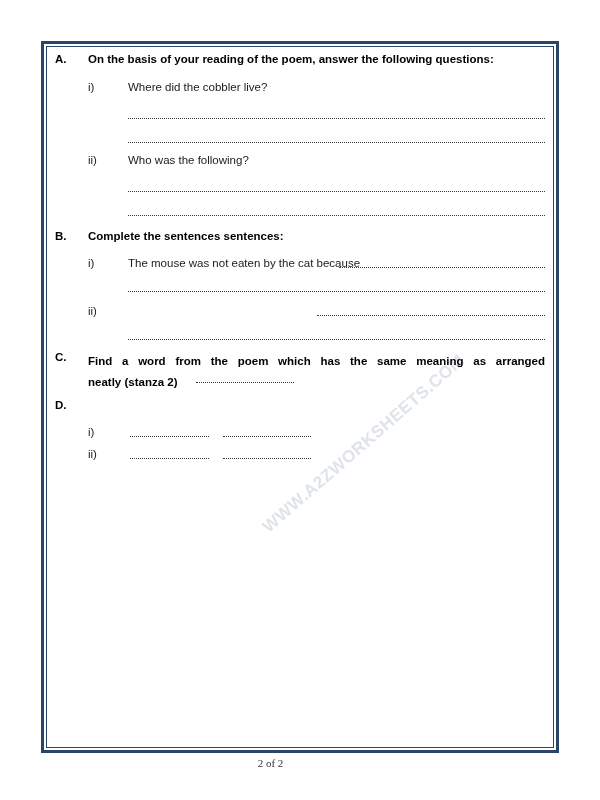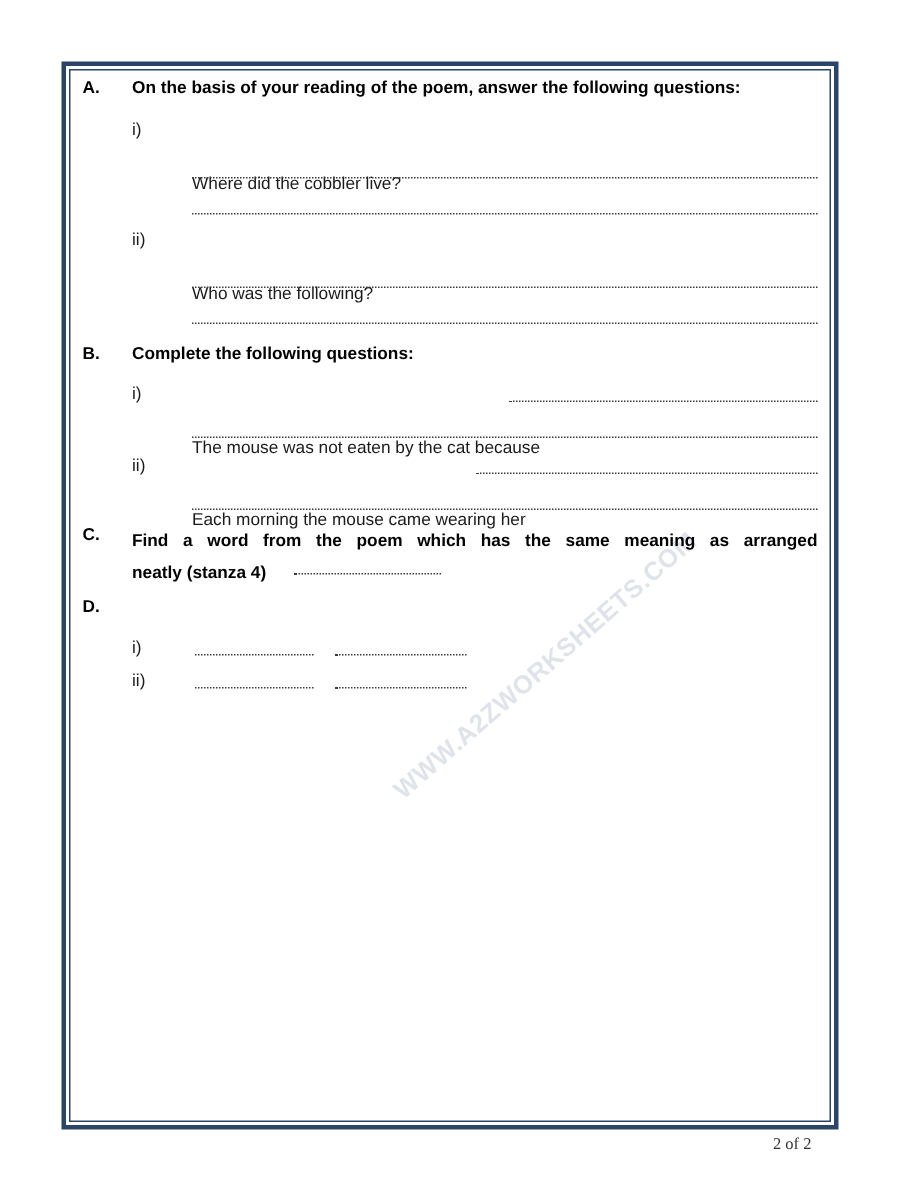--- a/index.html
+++ b/index.html
@@ -111,36 +111,35 @@
     font-weight: 400;
     color: #1a1a1a;
     left: 44px;
   }
   .q-text {
     font-size: 11.5px;
     font-weight: 400;
     color: #1a1a1a;
     left: 84px;
     white-space: nowrap;
-    margin-top: 36px;
   }
 
   
   .dotline {
     border-bottom: 1.5px dotted #3a3a3a;
     height: 0;
   }
 
   
   #footer {
     position: absolute;
     left: 0;
     top: 757px;
     width: 541px;
-    text-align: right;
+    text-align: center;
     font-family: "Liberation Serif", serif;
     font-size: 11px;
     color: #333333;
   }
 </style>
 </head>
 <body>
 
 <div id="page-frame">
   <div id="page-frame-inner"></div>
@@ -158,36 +157,35 @@
     <div class="abs q-text" style="top:37px;">Where did the cobbler live?</div>
     <div class="abs dotline" style="left:84px; top:74px; width:417px;"></div>
     <div class="abs dotline" style="left:84px; top:98px; width:417px;"></div>
 
     <div class="abs roman" style="top:110px;">ii)</div>
     <div class="abs q-text" style="top:110px;">Who was the following?</div>
     <div class="abs dotline" style="left:84px; top:147px; width:417px;"></div>
     <div class="abs dotline" style="left:84px; top:171px; width:417px;"></div>
 
     <div class="abs sec-letter" style="top:186px;">B.</div>
-    <div class="abs sec-heading" style="top:186px;">Complete the following questions:</div>
+    <div class="abs sec-heading" style="top:186px;">Complete the sentences sentences:</div>
 
     <div class="abs roman" style="top:213px;">i)</div>
     <div class="abs q-text" style="top:213px;text-align:right;">The mouse was not eaten by the cat because</div>
     <div class="abs dotline" style="left:295px; top:223px; width:206px;"></div>
     <div class="abs dotline" style="left:84px; top:247px; width:417px;"></div>
 
     <div class="abs roman" style="top:261px;">ii)</div>
-    <div class="abs q-text" style="top:261px;">Each morning the mouse came wearing her</div>
     <div class="abs dotline" style="left:273px; top:271px; width:228px;"></div>
     <div class="abs dotline" style="left:84px; top:295px; width:417px;"></div>
 
     <div class="abs sec-letter" style="top:307px;">C.</div>
     <div class="abs sec-heading-justified" style="top:307px;">
       <span class="jline">Find a word from the poem which has the same meaning as arranged</span>
-      <span class="jline last">neatly (stanza 4)</span>
+      <span class="jline last">neatly (stanza 2)</span>
     </div>
     <div class="abs dotline" style="left:152px; top:338px; width:98px;"></div>
 
     <div class="abs sec-letter" style="top:355px;">D.</div>
 
     <div class="abs roman" style="top:382px;">i)</div>
     <div class="abs dotline" style="left:86px; top:392px; width:79px;"></div>
     <div class="abs dotline" style="left:179px; top:392px; width:88px;"></div>
 
     <div class="abs roman" style="top:404px;">ii)</div>

